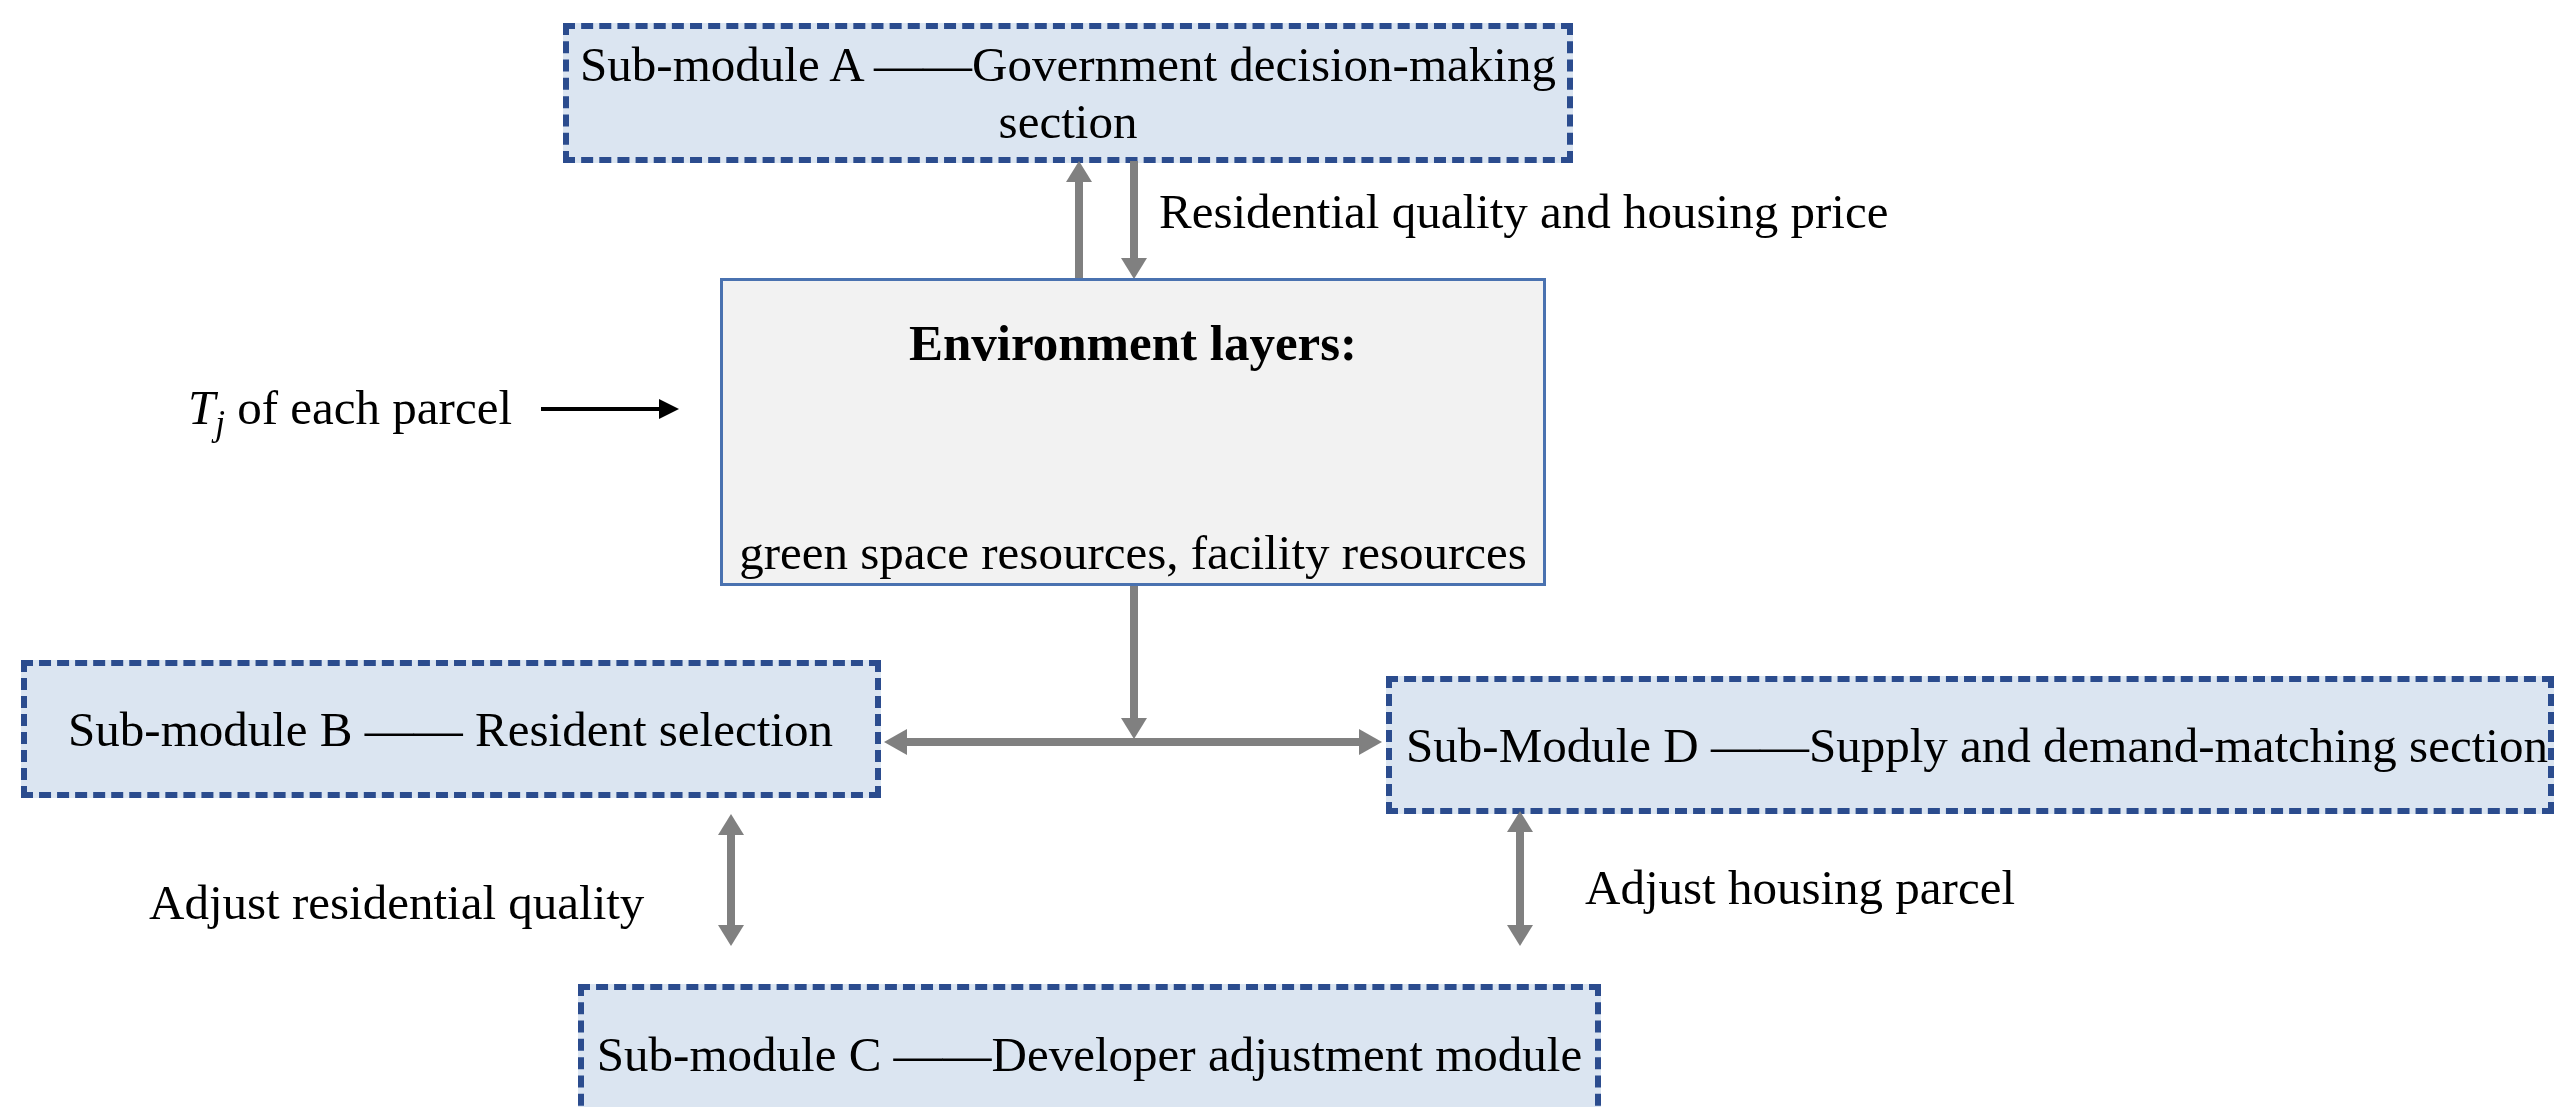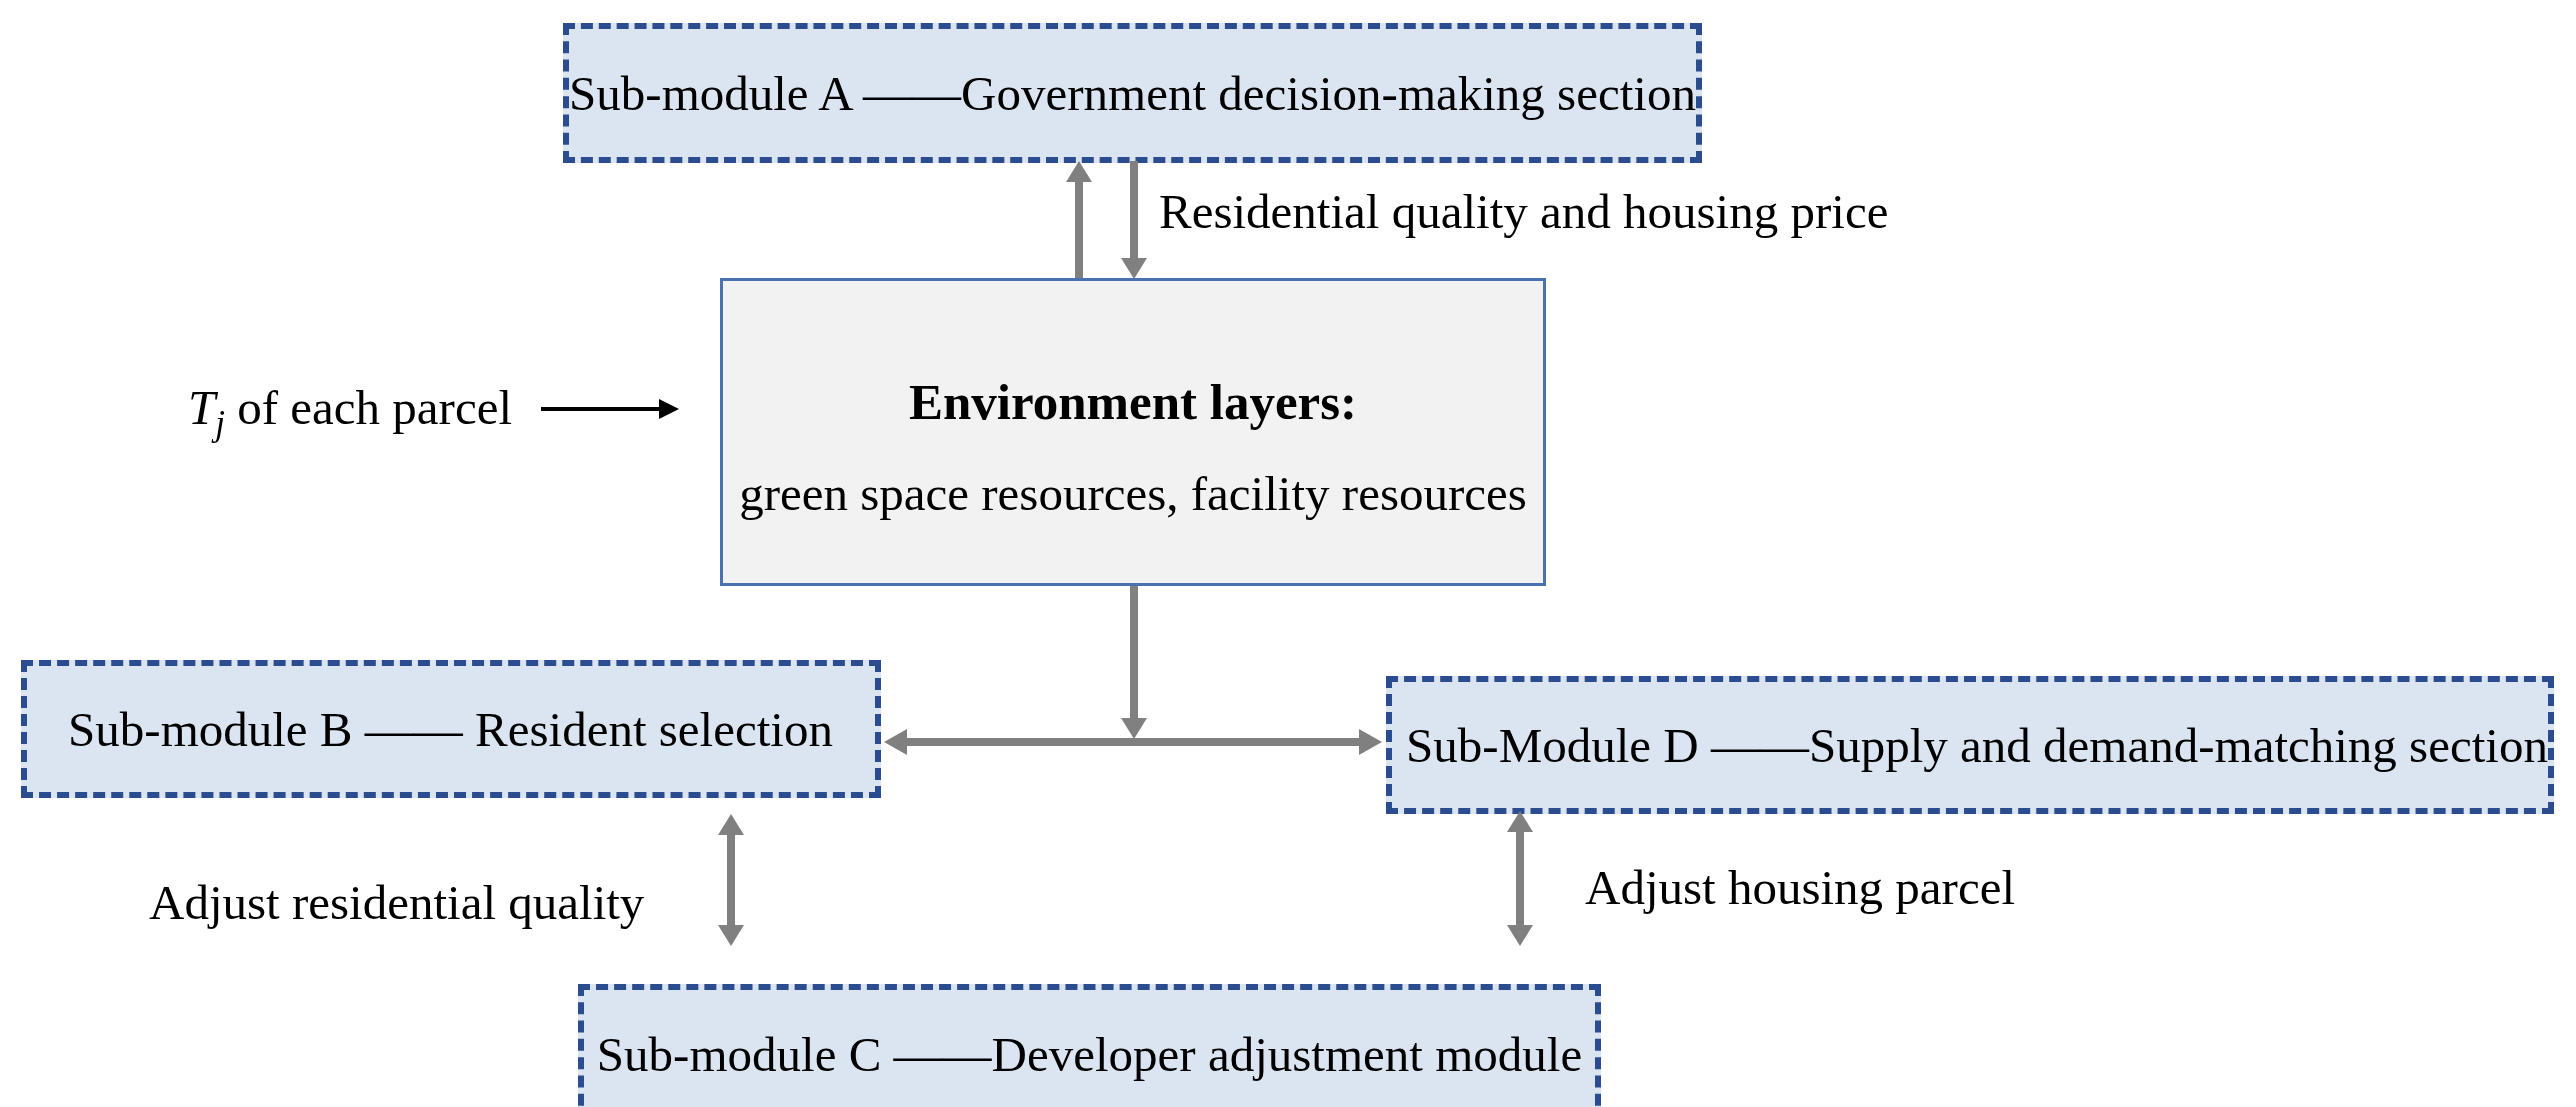--- a/index.html
+++ b/index.html
@@ -29,21 +29,21 @@
   }
   .dashed{
     background:var(--box-fill);
     border:6.8px dashed var(--accent-border);
     font-size:49px;
   }
   .env{
     background:var(--env-fill);
     border:3.8px solid var(--env-border);
     flex-direction:column;
-    justify-content:center;
+    justify-content:space-between;
     padding-top:32px;
     gap:30px;
     font-size:49px;
   }
   .env .title{font-weight:bold;font-size:51px;line-height:61px;}
   .env .line{line-height:61px;}
   .flow-label{
     position:absolute;
     font-size:49px;
     white-space:nowrap;
@@ -75,21 +75,21 @@
   .shaft-black{position:absolute;top:8.4px;height:3.8px;background:var(--text-color);}
   .head-black-right{position:absolute;right:0;top:0;width:0;height:0;
     border-top:10px solid transparent;border-bottom:10px solid transparent;
     border-left:20px solid var(--text-color);}
 </style>
 </head>
 <body>
 
 <div class="canvas">
 
-  <div class="box dashed" style="left:563px;top:23px;width:1139px;height:140px;">
+  <div class="box dashed" style="left:563px;top:23px;width:1010px;height:140px;">
     <span>Sub-module A ——Government decision-making section</span>
   </div>
 
   <div class="arrow" style="left:1066px;top:161px;width:26px;height:118px;">
     <div class="head-up"></div>
     <div class="shaft-v" style="top:18px;bottom:0;"></div>
   </div>
   <div class="arrow" style="left:1121px;top:161px;width:26px;height:118px;">
     <div class="shaft-v" style="top:0;bottom:18px;"></div>
     <div class="head-down"></div>

